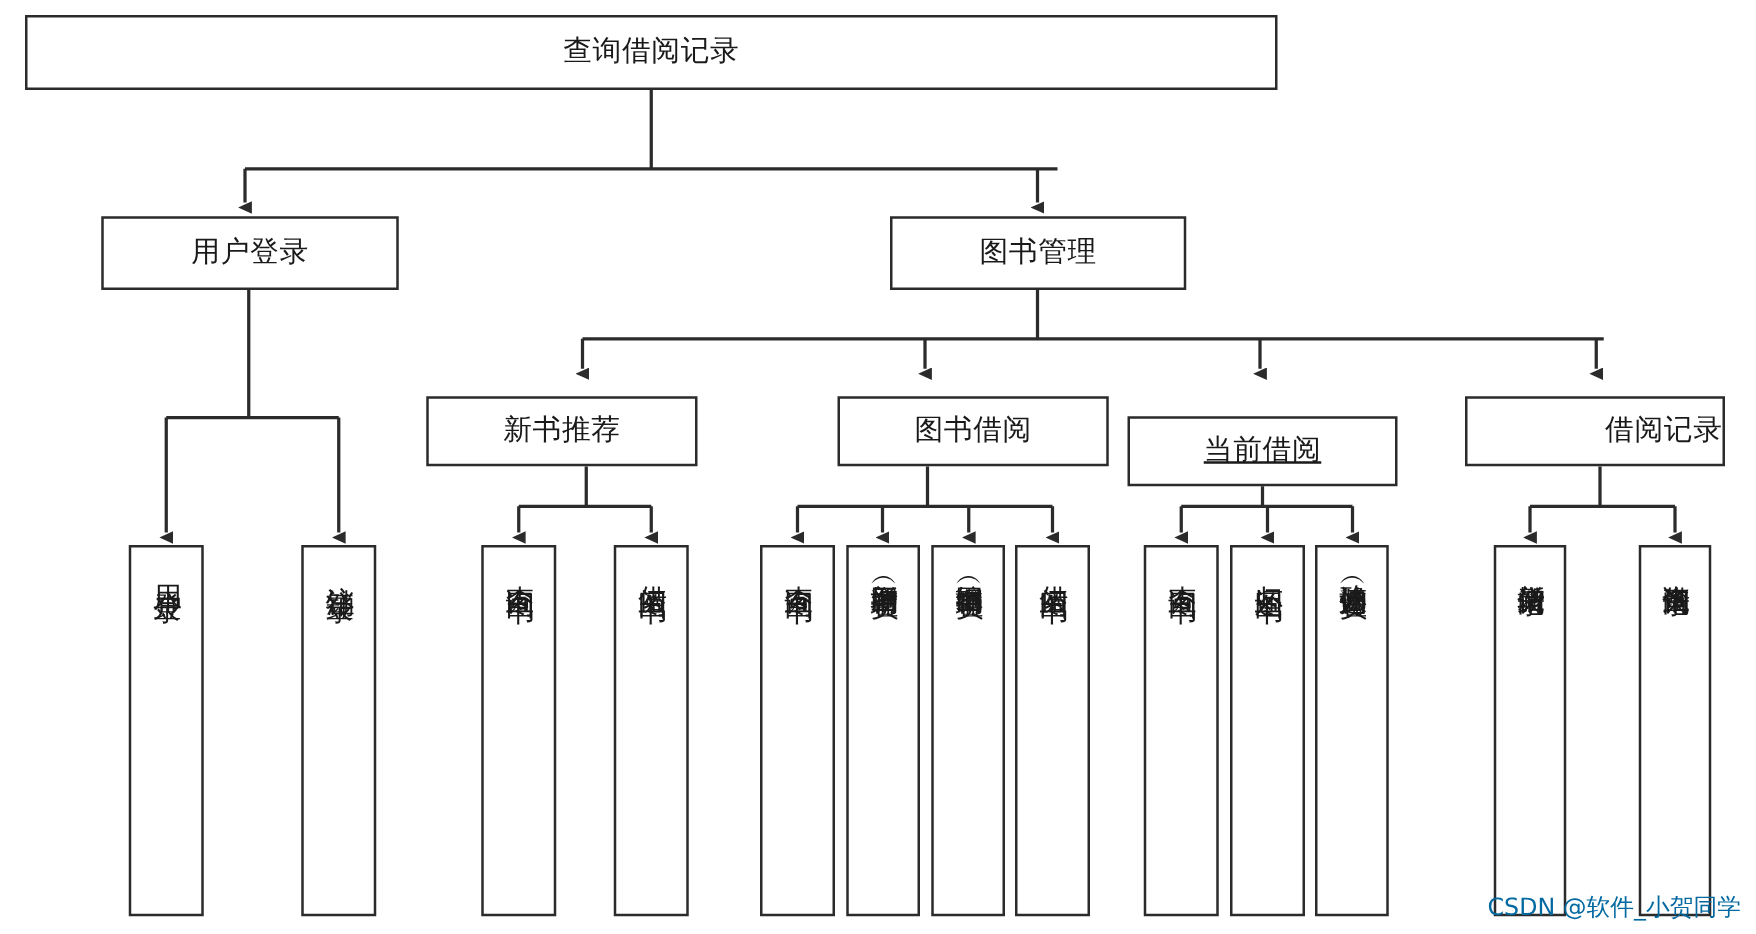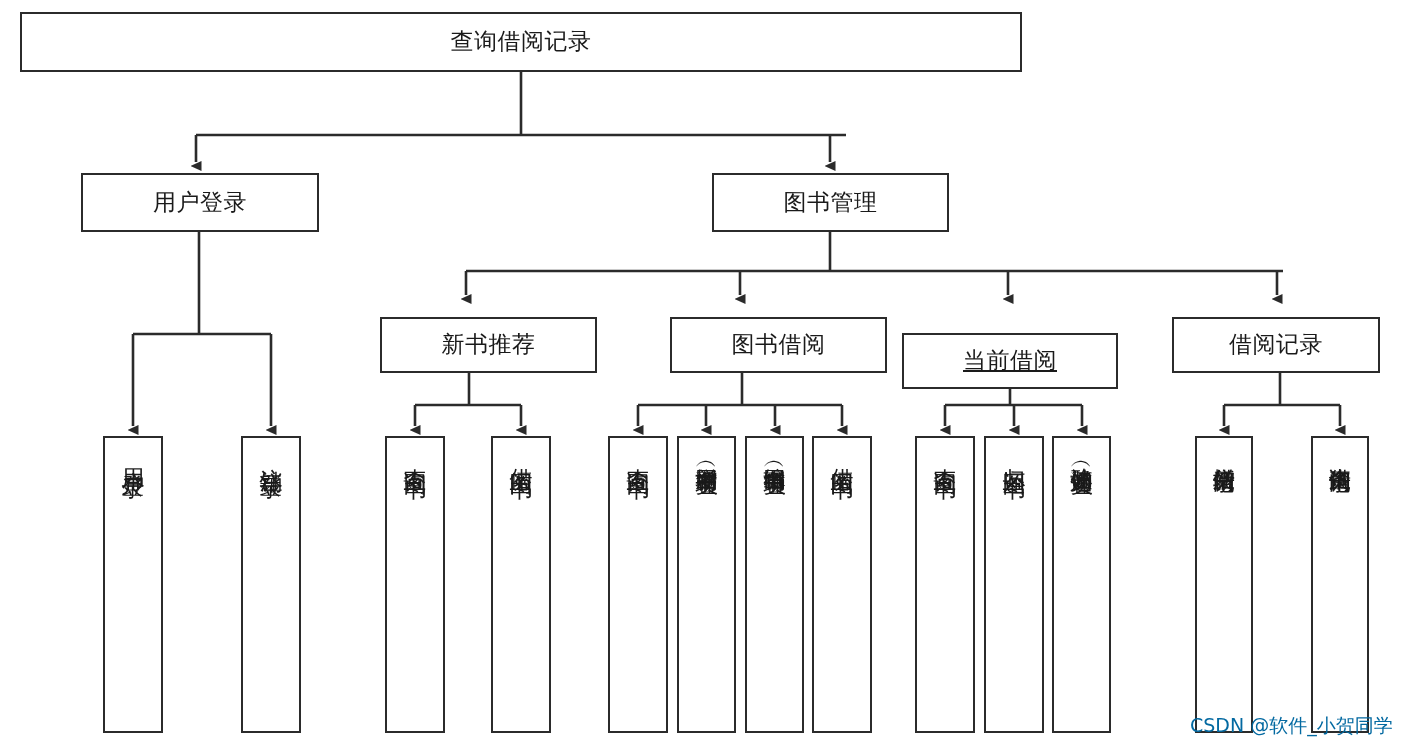--- a/index.html
+++ b/index.html
@@ -147,33 +147,33 @@
   </div>
 
   <div class="node horizontal" style="left:81px; top:173px; width:238px; height:59px;">
     <span class="node-label">用户登录</span>
   </div>
 
   <div class="node horizontal" style="left:712px; top:173px; width:237px; height:59px;">
     <span class="node-label">图书管理</span>
   </div>
 
-  <div class="node horizontal" style="left:380px; top:317px; width:217px; height:56px;">
+  <div class="node horizontal" style="left:341px; top:317px; width:217px; height:56px;">
     <span class="node-label">新书推荐</span>
   </div>
 
   <div class="node horizontal" style="left:634px; top:317px; width:217px; height:56px;margin-left:36px;">
     <span class="node-label">图书借阅</span>
   </div>
 
   <div class="node horizontal" style="left:902px; top:333px; width:216px; height:56px;text-decoration:underline;">
     <span class="node-label">当前借阅</span>
   </div>
 
-  <div class="node horizontal" style="left:1172px; top:317px; width:208px; height:56px;">
+  <div class="node horizontal" style="left:1172px; top:317px; width:208px; height:56px;justify-content:flex-end;">
     <span class="node-label">借阅记录</span>
   </div>
 
   <div class="node vertical" style="left:103px; top:436px; width:60px; height:297px;">
     <span class="node-label">用户登录</span>
   </div>
 
   <div class="node vertical" style="left:241px; top:436px; width:60px; height:297px;">
     <span class="node-label">注销登录</span>
   </div>

